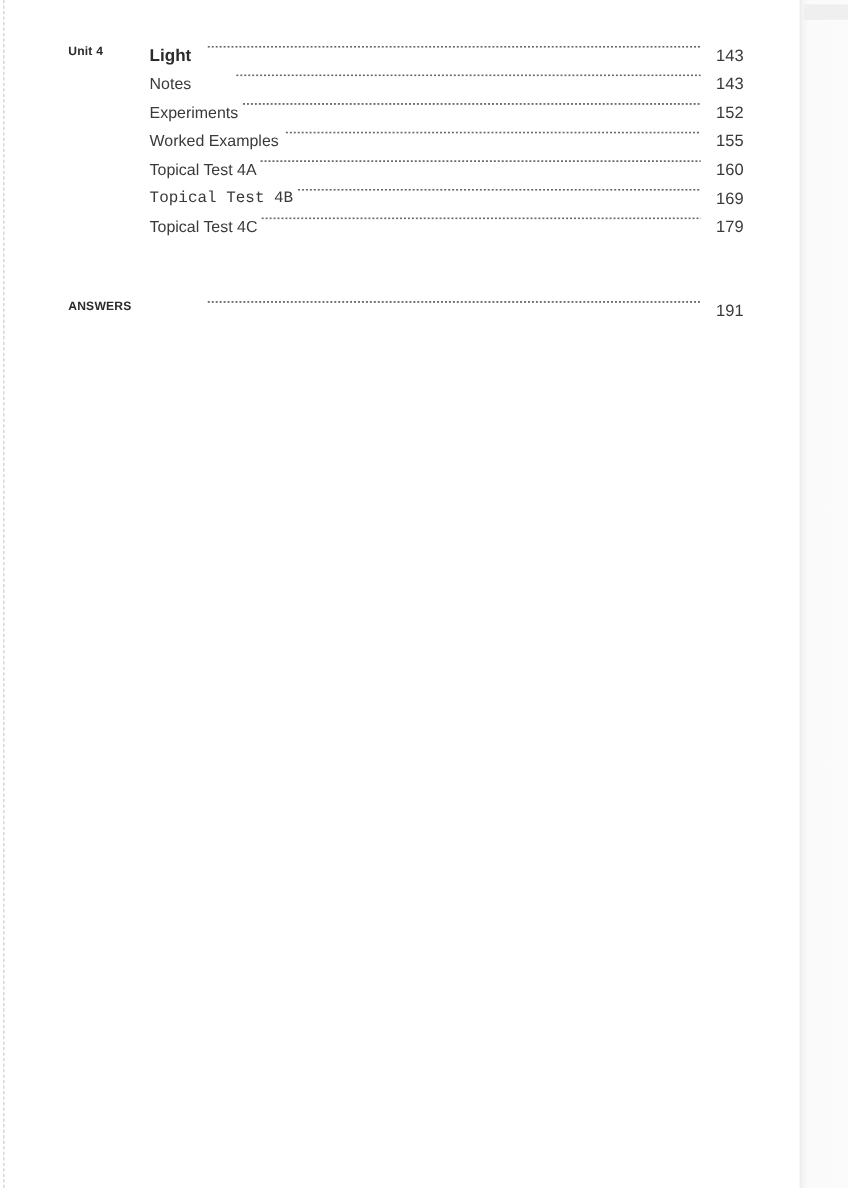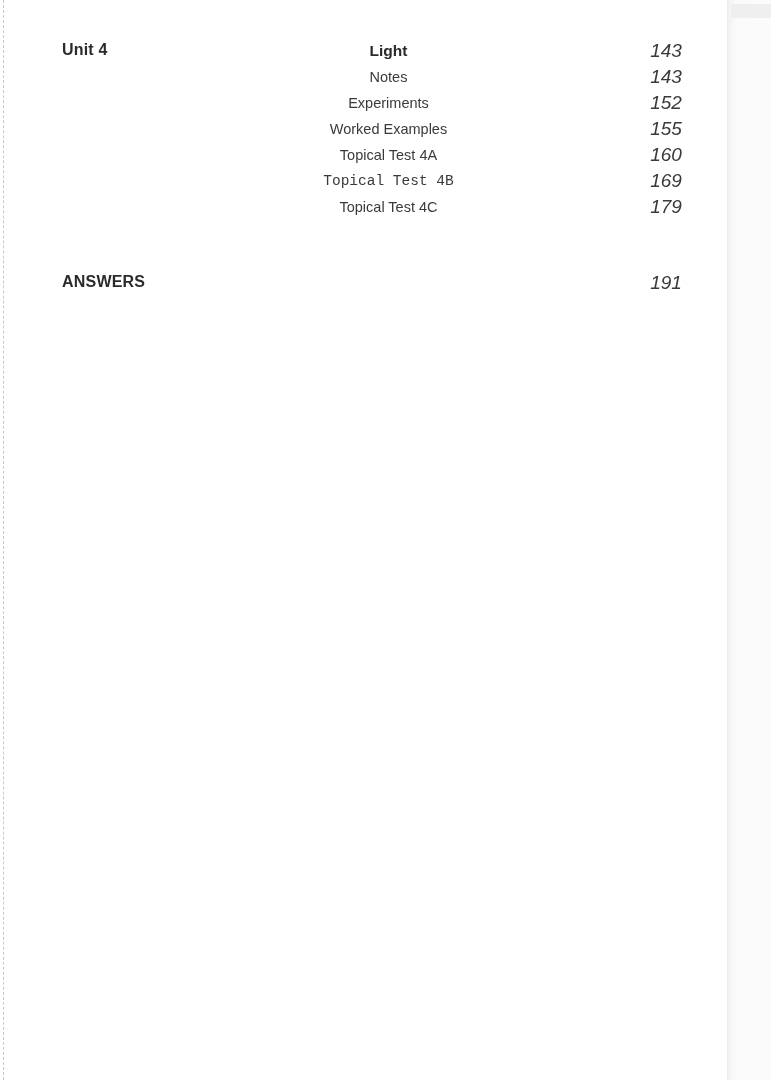--- a/index.html
+++ b/index.html
@@ -16,37 +16,37 @@
     .right-strip {
       position: absolute; left: 727px; top: 0; width: 44px; height: 1080px;
       background: linear-gradient(to right, #e9e9e9 0px, #f3f3f3 2px, #fafafa 8px, #fbfbfb 100%);
     }
     .right-strip .top-notch {
       position: absolute; left: 4px; top: 4px; width: 40px; height: 14px;
       background: #efefef;
     }
     .toc { position: absolute; left: 0; top: 0; width: 727px; }
     .row {
-      position: absolute; height: 20px; display: flex; align-items: center;
-      font-size: 14.5px; line-height: 20px; flex-direction: column;
+      position: absolute; height: 20px; display: flex; align-items: flex-start;
+      font-size: 14.5px; line-height: 20px;
     }
     .unit-label {
-      position: absolute; left: 62px; font-weight: bold; font-size: 16px;
+      position: absolute; left: 62px; font-weight: bold; font-size: 11px;
       color: #2b2b2b; letter-spacing: 0.2px;
     }
     .entry-title { white-space: nowrap; color: #3a3a3a; }
     .entry-title.bold { font-weight: bold; font-size: 15.5px; color: #2b2b2b; }
     .leader {
       flex: 1; height: 3px; margin: 0 4px 5px 3px;
       background-image: radial-gradient(circle, #666 0.7px, transparent 0.9px);
       background-size: 3.6px 3px; background-repeat: repeat-x;
     }
     .page {
       position: absolute; left: 651px; width: 30px; text-align: left;
-      color: #3a3a3a; font-size: 19px; font-style: italic;
+      color: #3a3a3a; font-size: 15px;
     }
   </style>
 </head>
 <body>
 
 <div class="left-edge"></div>
 <div class="right-strip">
   <div class="top-notch"></div>
 </div>
 

